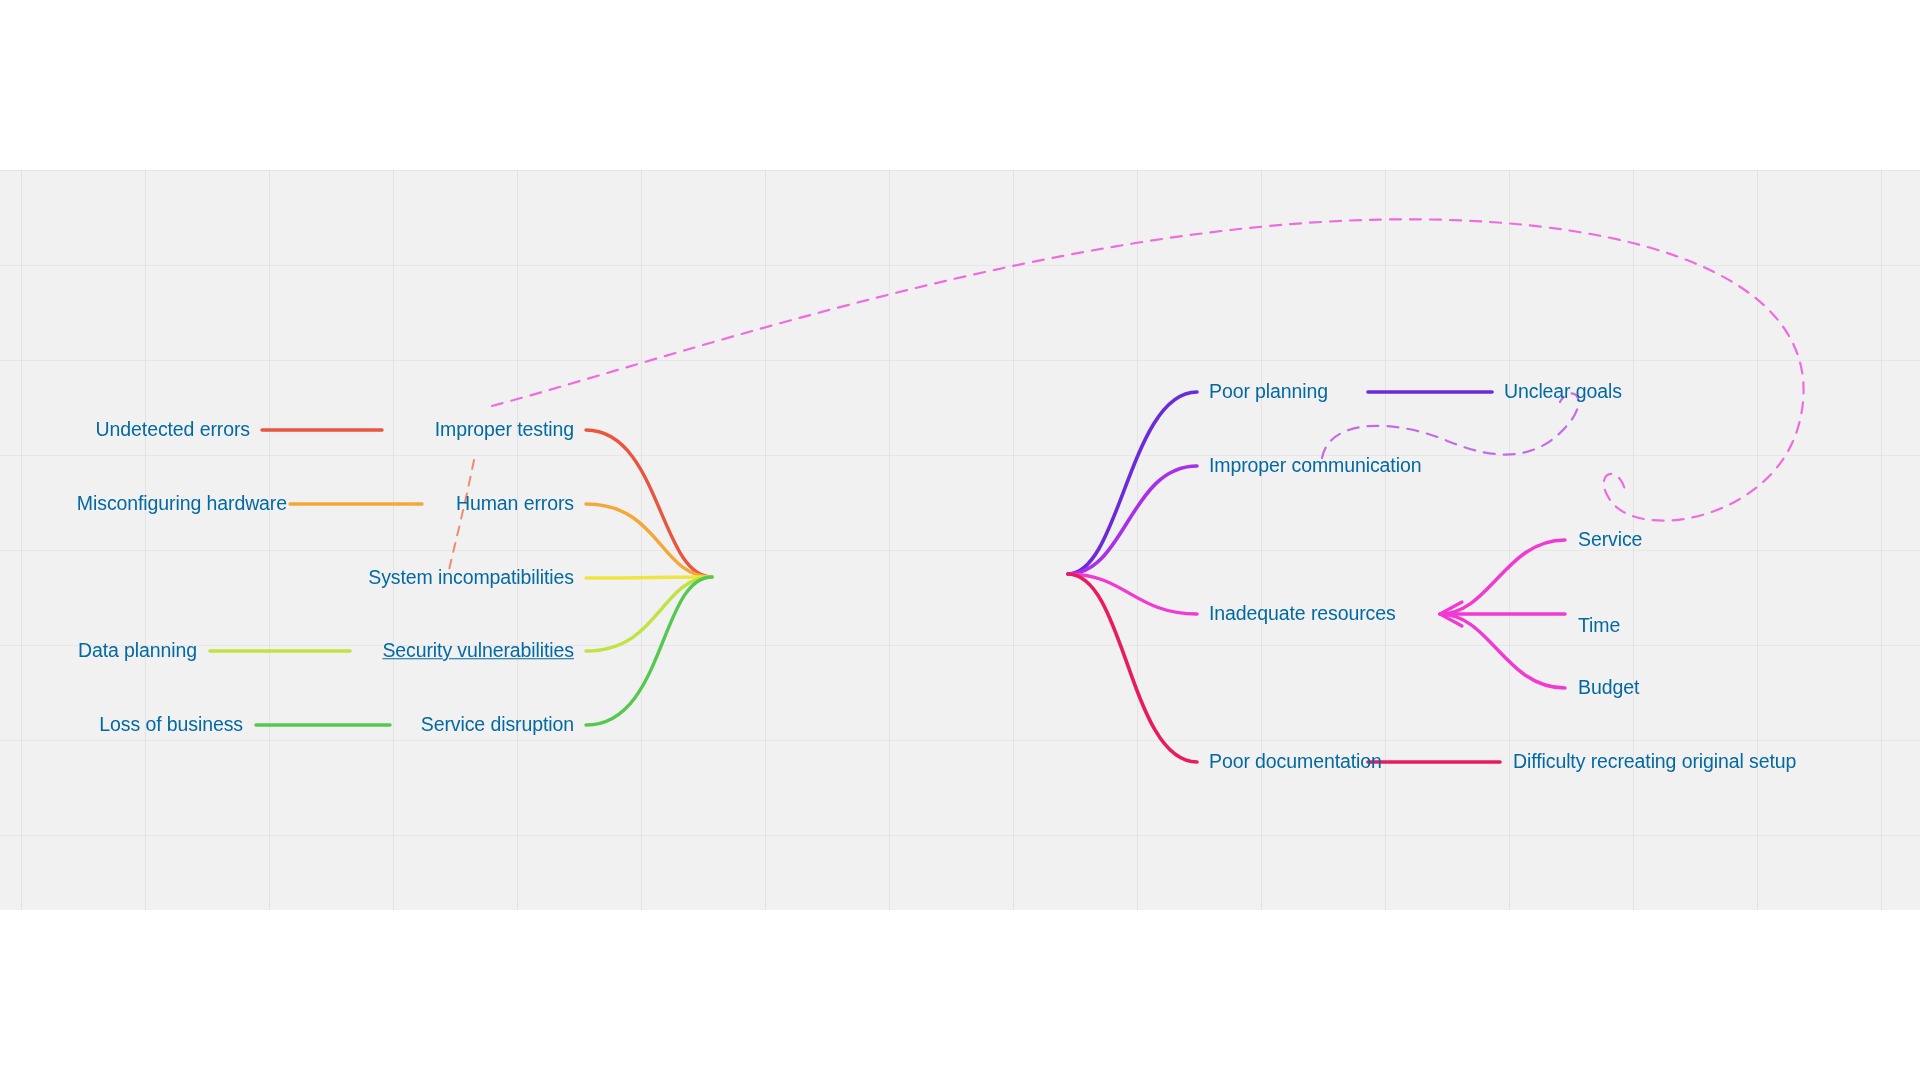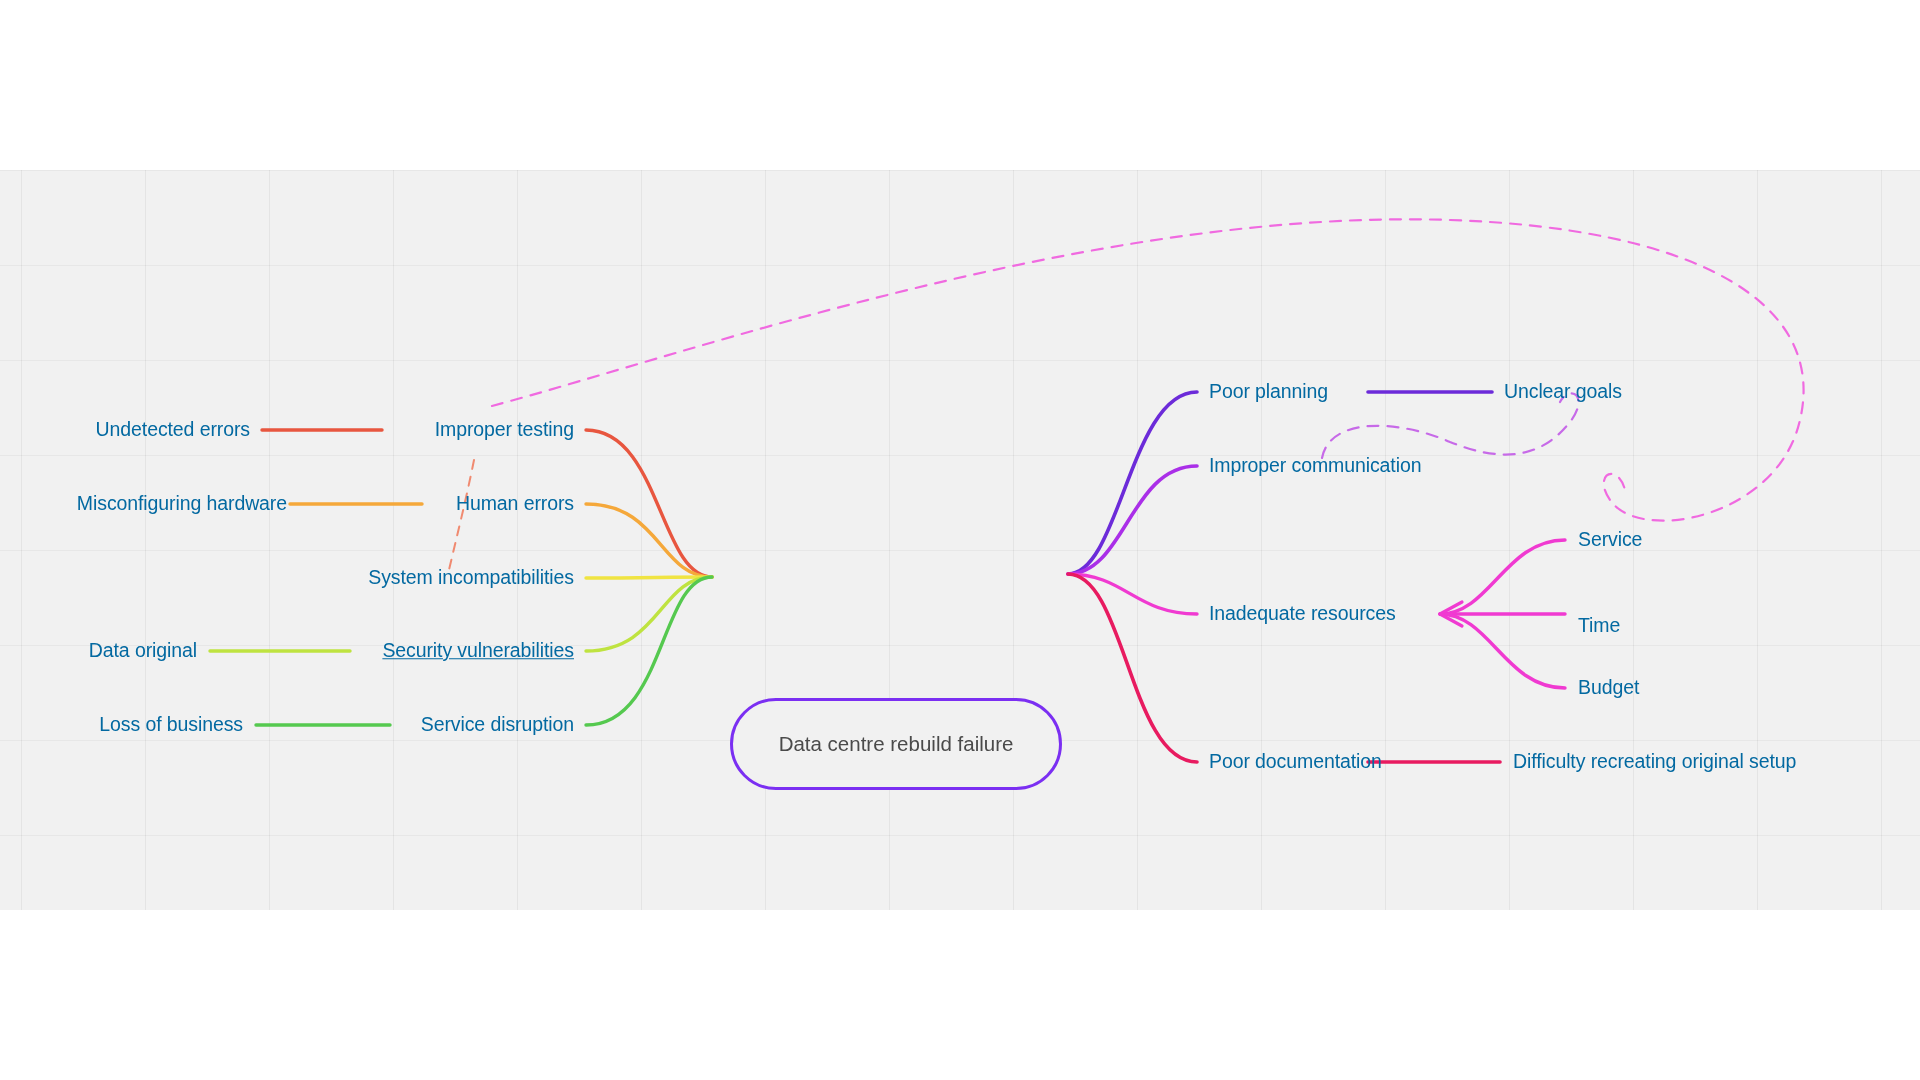--- a/index.html
+++ b/index.html
@@ -125,34 +125,31 @@
                C 1592 304, 1618 292, 1625 320" fill="none" stroke="#f06ae0" stroke-width="2.2" stroke-dasharray="11 9" stroke-linecap="round"></path>
 
       <path d="M 1322 288 C 1330 246, 1400 250, 1450 272
                C 1500 292, 1540 290, 1570 252
                C 1590 226, 1570 214, 1560 232" fill="none" stroke="#c76ae8" stroke-width="2.2" stroke-dasharray="11 9" stroke-linecap="round"></path>
 
       <path d="M 474 290 C 466 330, 456 370, 448 404" fill="none" stroke="#f08a70" stroke-width="2" stroke-dasharray="9 8" stroke-linecap="round"></path>
 
     </svg>
 
-    <div id="root-node">
-      <span class="root-text">Data centre rebuild failure</span>
-    </div>
 
     <div class="node-label anchor-end" style="left:574px; top:260px;">Improper testing</div>
     <div class="node-label anchor-end" style="left:250px; top:260px;">Undetected errors</div>
 
     <div class="node-label anchor-end" style="left:574px; top:334px;">Human errors</div>
     <div class="node-label anchor-end" style="left:287px; top:334px;">Misconfiguring hardware</div>
 
     <div class="node-label anchor-end" style="left:574px; top:408px;">System incompatibilities</div>
 
     <div class="node-label anchor-end" style="left:574px; top:481px;text-decoration:underline;">Security vulnerabilities</div>
-    <div class="node-label anchor-end" style="left:197px; top:481px;">Data original</div>
+    <div class="node-label anchor-end" style="left:197px; top:481px;">Data planning</div>
 
     <div class="node-label anchor-end" style="left:574px; top:555px;">Service disruption</div>
     <div class="node-label anchor-end" style="left:243px; top:555px;">Loss of business</div>
 
     <div class="node-label anchor-start" style="left:1209px; top:222px;">Poor planning</div>
     <div class="node-label anchor-start" style="left:1504px; top:222px;">Unclear goals</div>
 
     <div class="node-label anchor-start" style="left:1209px; top:296px;">Improper communication</div>
 
     <div class="node-label anchor-start" style="left:1209px; top:444px;">Inadequate resources</div>

